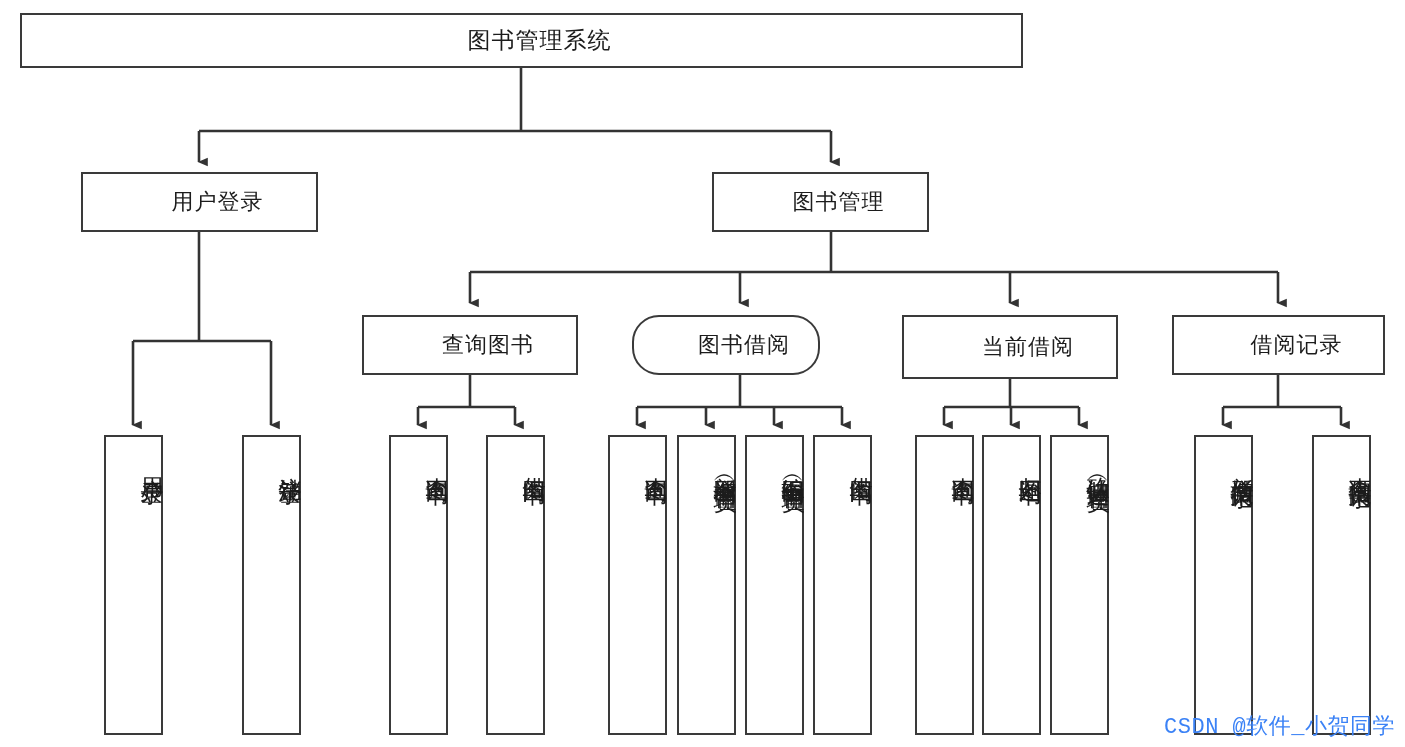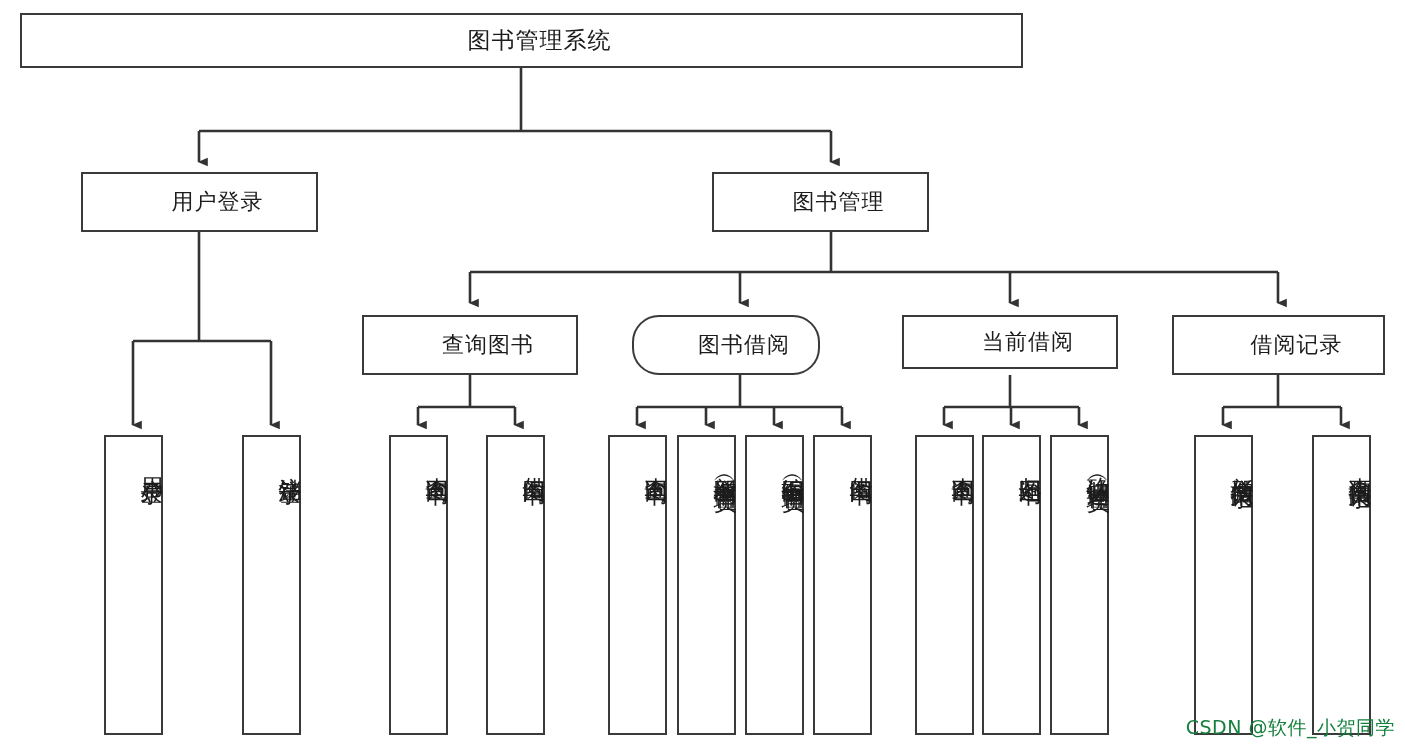--- a/index.html
+++ b/index.html
@@ -61,25 +61,26 @@
     text-orientation: upright;
     font-size: 23px;
     line-height: 1.12;
     letter-spacing: 2px;
     white-space: pre-wrap;
   }
   .watermark {
     position: absolute;
     right: 10px;
     bottom: 6px;
-    font-size: 19px;
-    color: #15803d;
+    font-size: 22px;
+    color: #3b82f6;
     letter-spacing: 0.5px;
     white-space: nowrap;
     user-select: none;
+    font-family: Liberation Mono, monospace;
   }
 </style>
 </head>
 <body>
 
 <div id="canvas">
 
   <svg class="wires" viewBox="0 0 1405 747" xmlns="http://www.w3.org/2000/svg">
     <defs>
       <marker id="arw" markerWidth="11" markerHeight="11" refX="5" refY="9.2" orient="auto" markerUnits="userSpaceOnUse">
@@ -140,21 +141,21 @@
   <div class="node horiz" style="left:712px; top:172px; width:217px; height:60px;">
     <span class="cap">图书管理</span>
   </div>
 
   <div class="node horiz" style="left:362px; top:315px; width:216px; height:60px;">
     <span class="cap">查询图书</span>
   </div>
   <div class="node horiz" style="left:632px; top:315px; width:188px; height:60px;border-radius:27px;">
     <span class="cap">图书借阅</span>
   </div>
-  <div class="node horiz" style="left:902px; top:315px; width:216px; height:54px;">
+  <div class="node horiz" style="left:902px; top:315px; width:216px; height:64px;">
     <span class="cap">当前借阅</span>
   </div>
   <div class="node horiz" style="left:1172px; top:315px; width:213px; height:60px;">
     <span class="cap">借阅记录</span>
   </div>
 
   <div class="node vert" style="left:104px; top:435px; width:59px; height:300px;">
     <span class="cap">用户登录</span>
   </div>
   <div class="node vert" style="left:242px; top:435px; width:59px; height:300px;">

